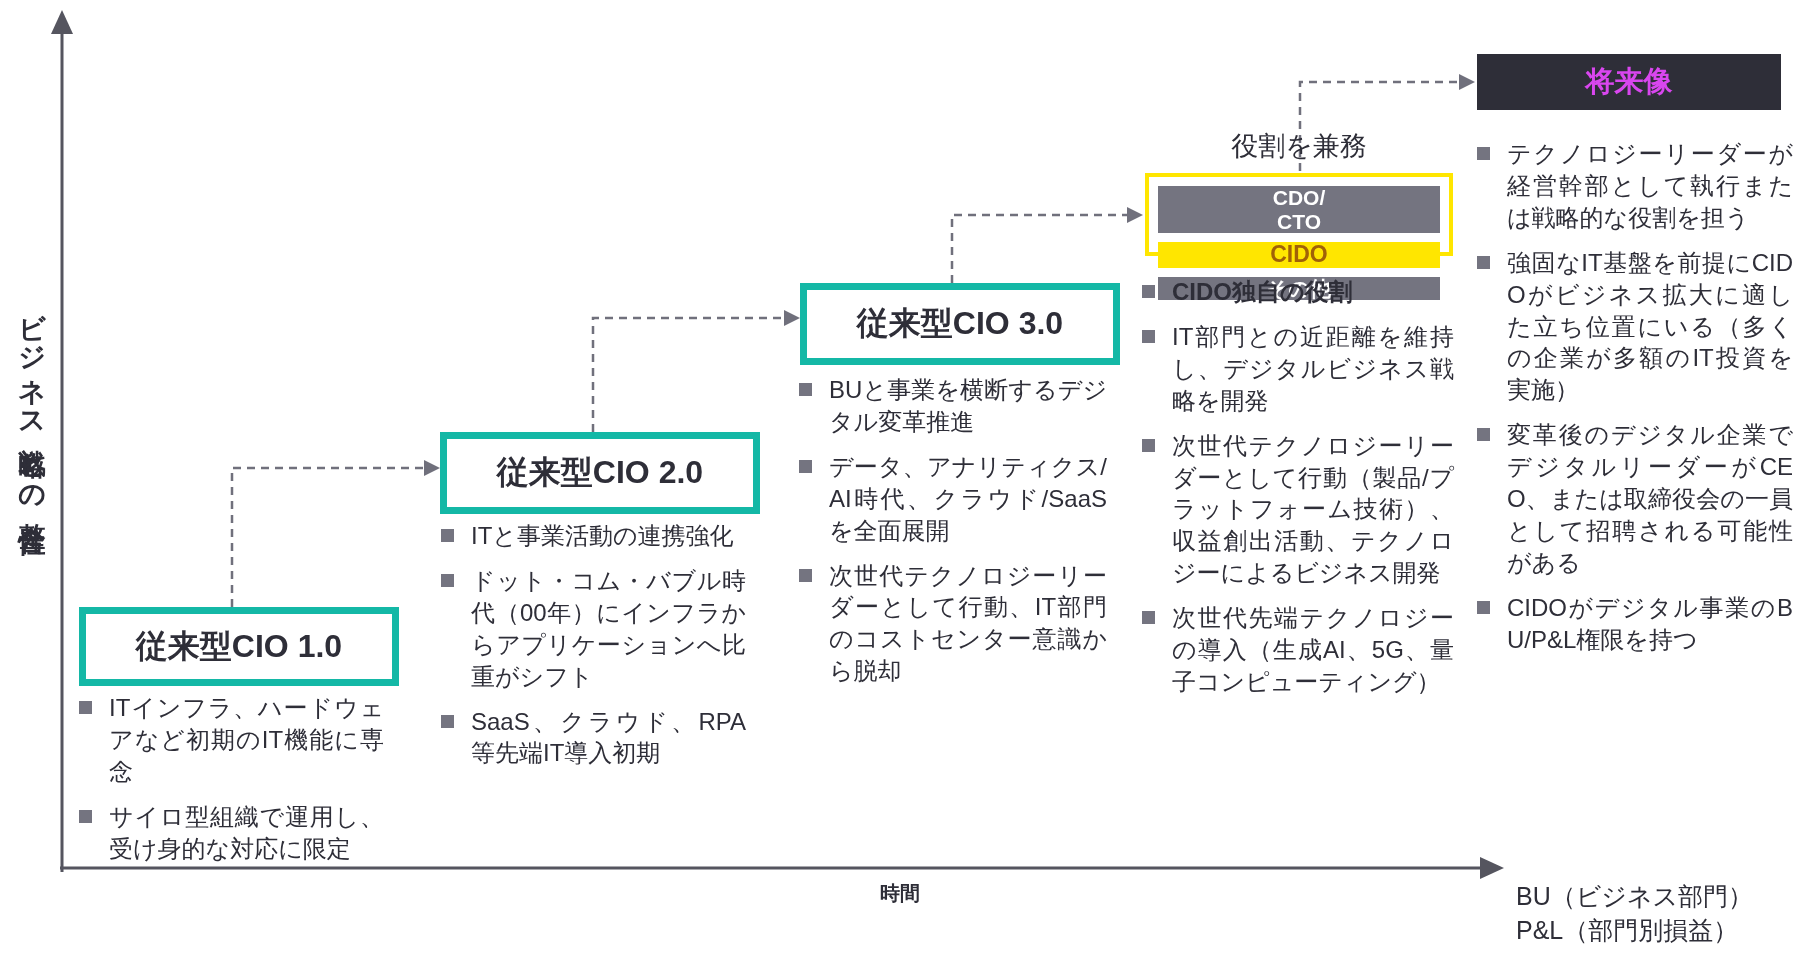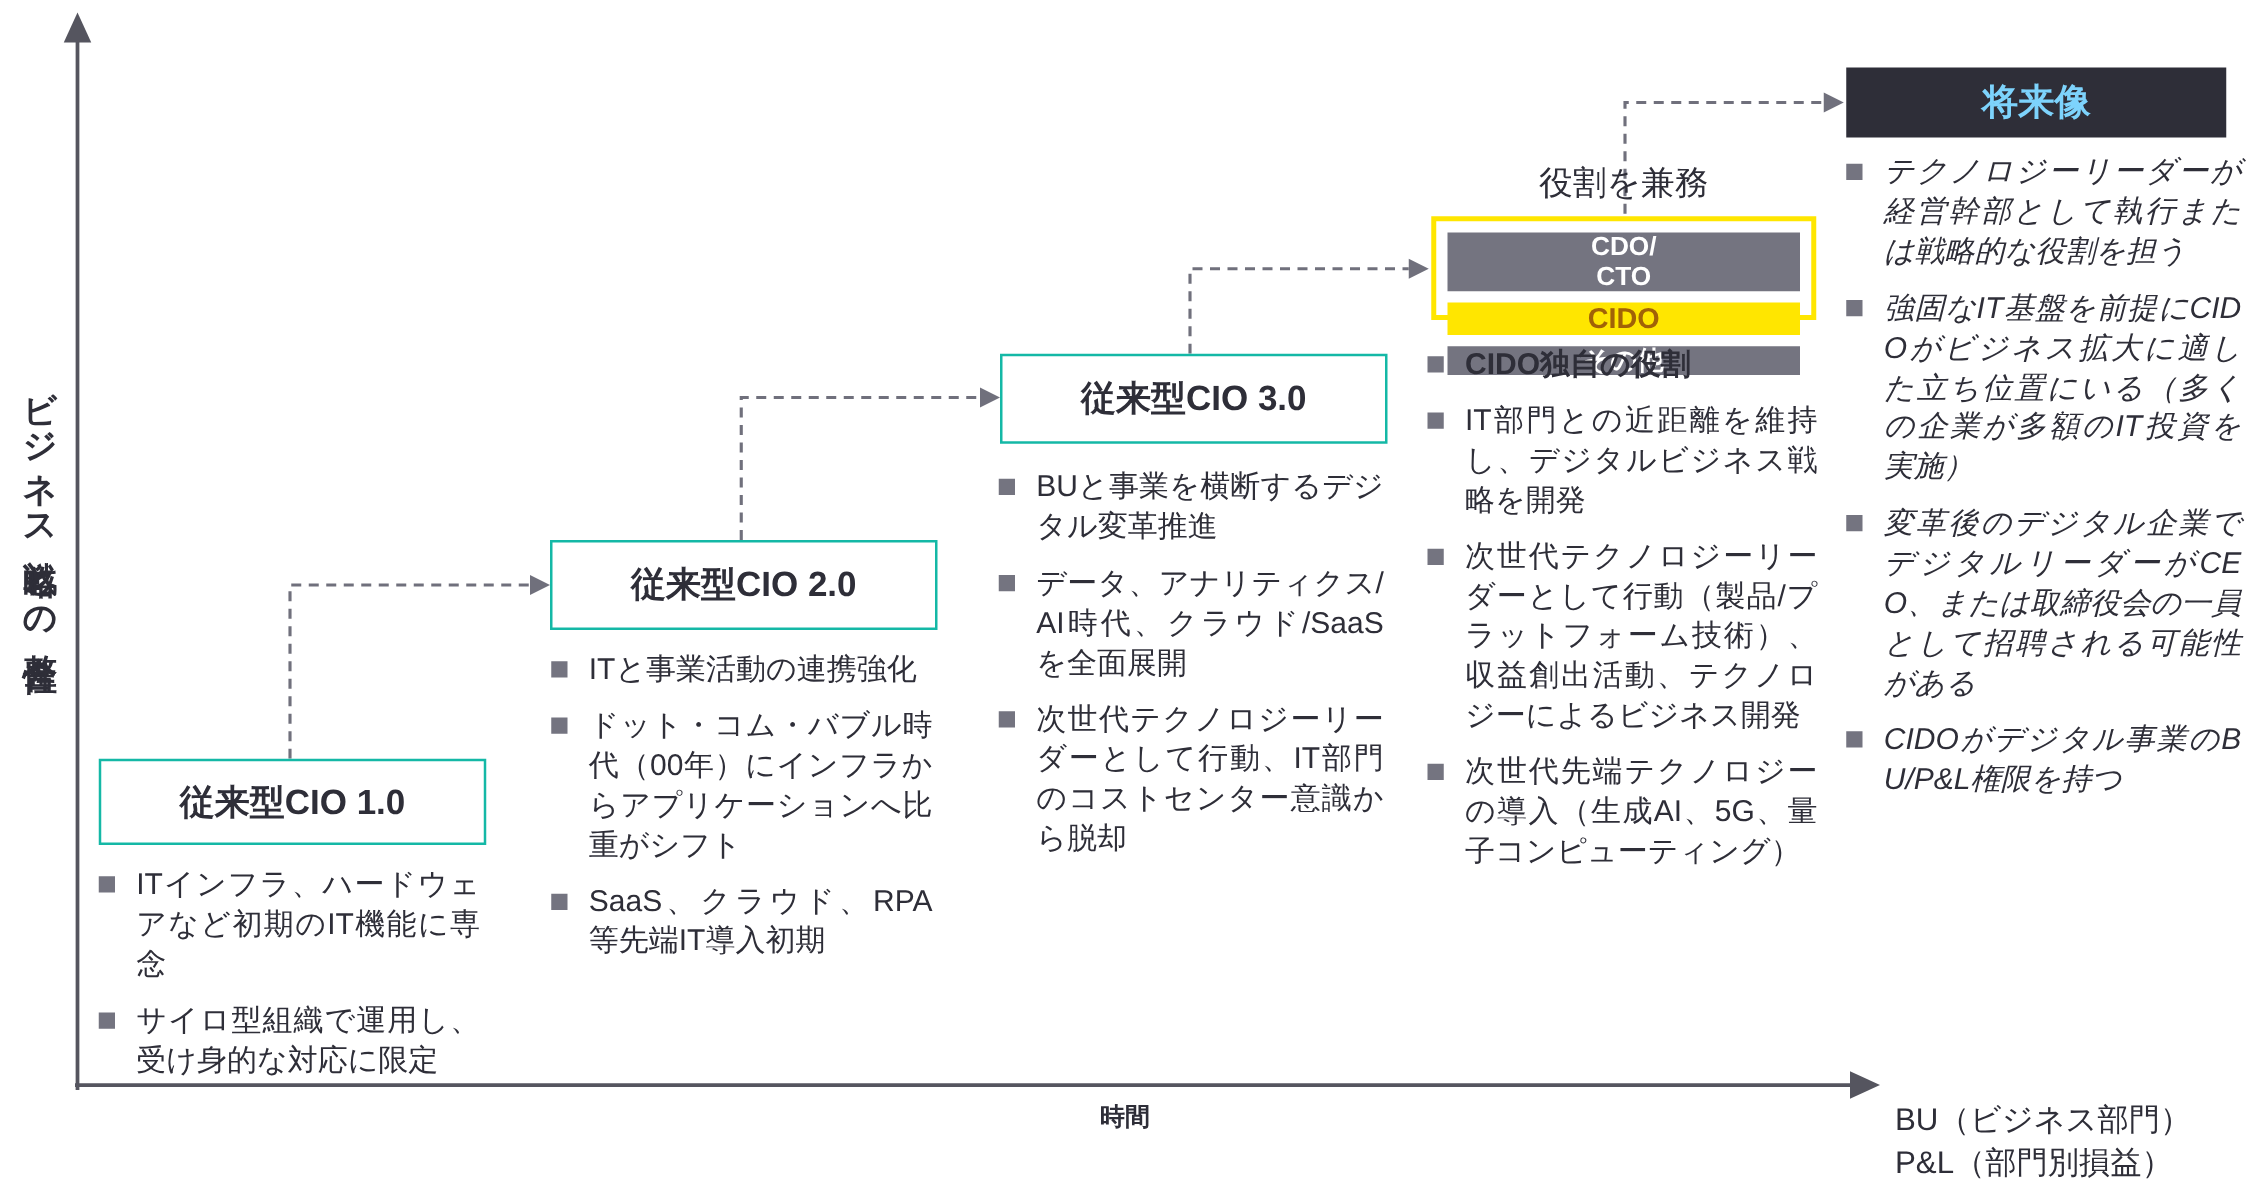--- a/index.html
+++ b/index.html
@@ -6,24 +6,24 @@
   body{font-family:"Liberation Sans","DejaVu Sans",sans-serif;color:#2E2E38;}
   .canvas{position:relative;width:1800px;height:955px;background:#fff;overflow:hidden;}
   .overlay{position:absolute;left:0;top:0;width:1800px;height:955px;pointer-events:none;}
 
   .ylabel{position:absolute;left:14px;top:293px;height:350px;writing-mode:vertical-rl;
           font-size:27px;font-weight:700;letter-spacing:3px;}
   .xlabel{position:absolute;left:800px;top:880px;width:200px;text-align:center;
           font-size:20px;font-weight:700;}
   .footnote{position:absolute;left:1516px;top:880px;font-size:25px;line-height:1.34;}
 
-  .stage-box{position:absolute;background:#fff;border:2px solid #14b8a6;
+  .stage-box{position:absolute;background:#fff;border:7px solid #14b8a6;
              display:flex;align-items:center;justify-content:center;
-             font-size:28px;font-weight:700;}
-  .stage-box.future{background:#2E2E38;color:#7dd3fc;border:none;font-size:29px;}
+             font-size:32px;font-weight:700;}
+  .stage-box.future{background:#2E2E38;color:#d946ef;border:none;font-size:29px;}
 
   .roles-label{position:absolute;left:1145px;top:128px;width:308px;text-align:center;
                font-size:27px;font-weight:400;}
   .roles-box{position:absolute;left:1145px;top:173px;width:308px;height:83px;
              box-sizing:border-box;border:4px solid #FFE600;background:#fff;
              display:flex;gap:9px;padding:9px;flex-direction:column;}
   .role{flex:1;display:flex;align-items:center;justify-content:center;text-align:center;
         white-space:pre-line;line-height:1.12;}
   .role.gray{background:#747480;color:#fff;font-size:21px;font-weight:600;}
   .role.yellow{background:#FFE600;color:#a16207;font-size:23px;font-weight:700;}
@@ -129,21 +129,21 @@
         <span class="sq"></span>
         <span class="bt">次世代テクノロジーリーダーとして行動（製品/プラットフォーム技術）、収益創出活動、テクノロジーによるビジネス開発</span>
       </li>
     <li>
         <span class="sq"></span>
         <span class="bt">次世代先端テクノロジーの導入（生成AI、5G、量子コンピューティング）</span>
       </li>
   </ul>
 
   <div class="stage-box future" style="left:1477px;top:54px;width:304px;height:56px;">将来像</div>
-  <ul class="bullets" style="left:1477px;top:122px;width:316px;font-style:italic;">
+  <ul class="bullets" style="left:1477px;top:138px;width:316px;">
     <li>
         <span class="sq"></span>
         <span class="bt">テクノロジーリーダーが経営幹部として執行または戦略的な役割を担う</span>
       </li>
     <li>
         <span class="sq"></span>
         <span class="bt">強固なIT基盤を前提にCIDOがビジネス拡大に適した立ち位置にいる（多くの企業が多額のIT投資を実施）</span>
       </li>
     <li>
         <span class="sq"></span>

